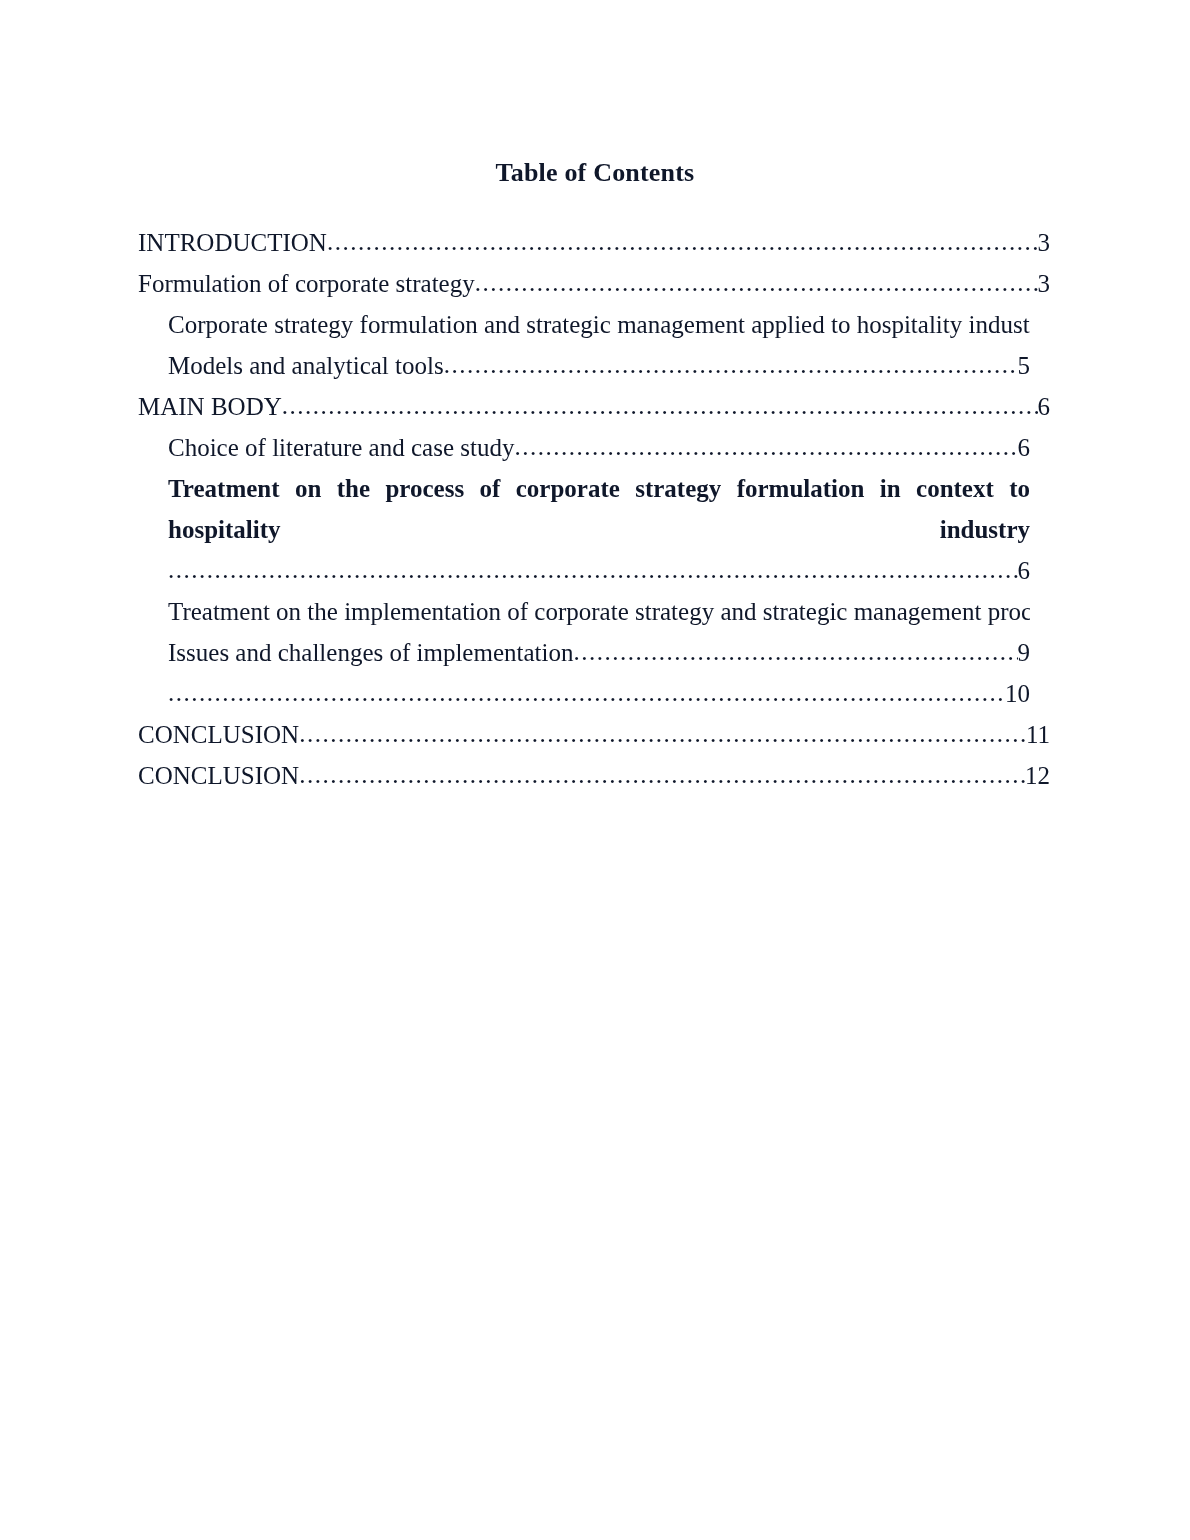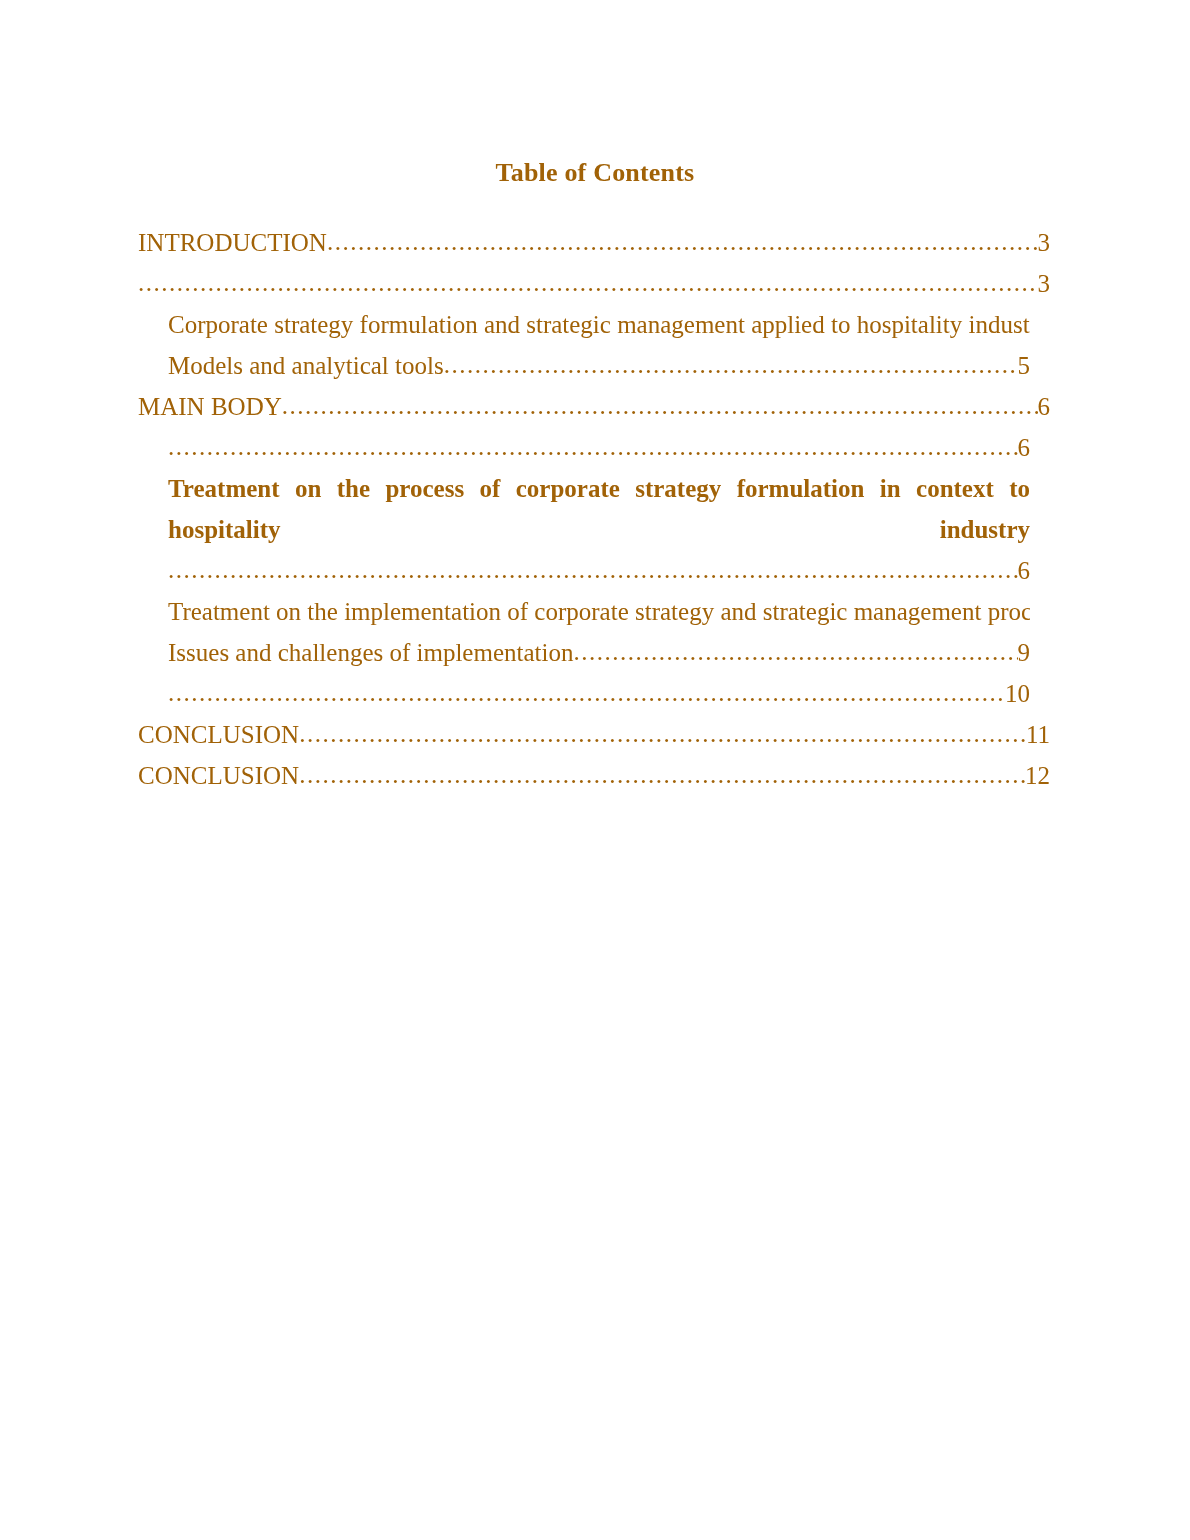--- a/index.html
+++ b/index.html
@@ -9,21 +9,21 @@
   }
 
   .page {
     position: relative;
     width: 1190px;
     height: 1540px;
     background: #ffffff;
     margin: 0 auto;
     overflow: hidden;
     font-family: "Liberation Serif", "DejaVu Serif", serif;
-    color: #a16207;
+    color: #0f172a;
     -webkit-font-smoothing: antialiased;
   }
 
   
   .toc-title {
     position: absolute;
     left: 0;
     top: 158px;
     width: 1190px;
     text-align: center;
@@ -131,20 +131,21 @@
     <div class="toc-entry lvl1">
       <div class="line">
         <span class="label">INTRODUCTION</span>
         <span class="leader">......................................................................................................................</span>
         <span class="pageno">3</span>
       </div>
     </div>
 
     <div class="toc-entry lvl1">
       <div class="line">
+        <span class="label">Formulation of corporate strategy</span>
         <span class="leader">......................................................................................................................</span>
         <span class="pageno">3</span>
       </div>
     </div>
 
     <div class="toc-entry lvl2 tight">
       <div class="line">
         <span class="label">Corporate strategy formulation and strategic management applied to hospitality industry</span>
 
         <span class="spacer"></span>
@@ -162,20 +163,21 @@
     <div class="toc-entry lvl1">
       <div class="line">
         <span class="label">MAIN BODY</span>
         <span class="leader">......................................................................................................................</span>
         <span class="pageno">6</span>
       </div>
     </div>
 
     <div class="toc-entry lvl2">
       <div class="line">
+        <span class="label">Choice of literature and case study</span>
         <span class="leader">......................................................................................................................</span>
         <span class="pageno">6</span>
       </div>
     </div>
 
     <div class="toc-entry wrap-entry">
       <span class="wrap-text">Treatment on the process of corporate strategy formulation in context to hospitality industry</span>
       <span class="wrap-second">
         <span class="leader">......................................................................................................................</span>
         <span class="pageno">6</span>

